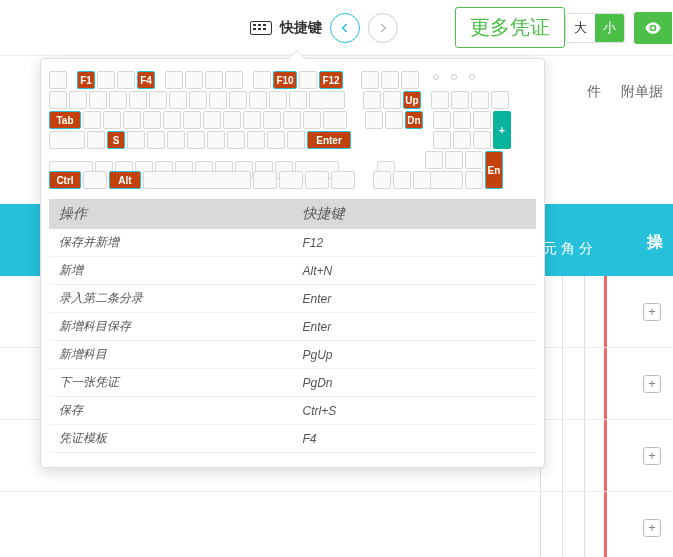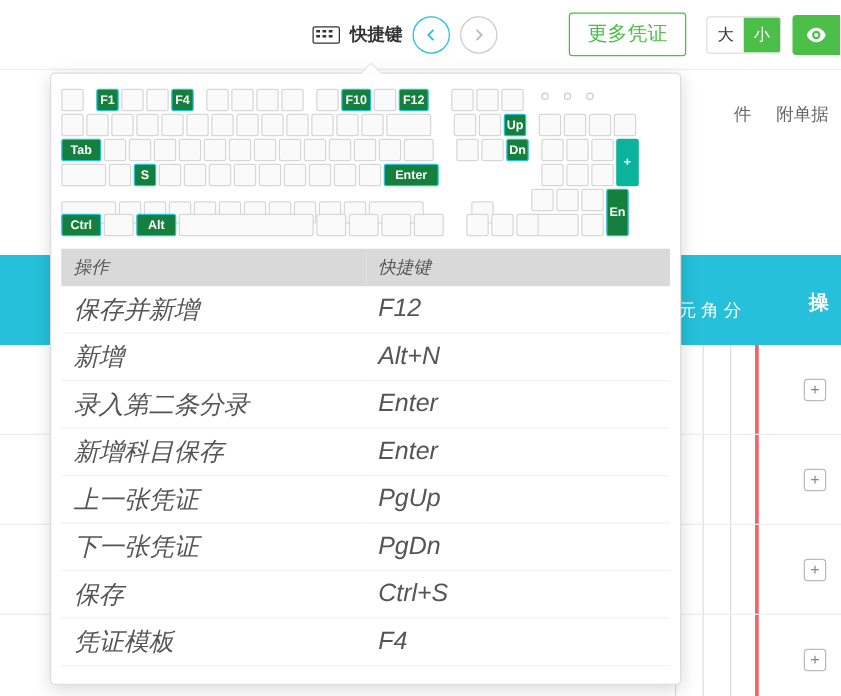--- a/index.html
+++ b/index.html
@@ -57,21 +57,21 @@
     display: flex; align-items: center; justify-content: center;
     background: #fff; cursor: pointer;
     color: #bbb; font-size: 16px;
   }
   .nav-btn.prev { border-color: #26c0da; color: #26c0da; }
   .more-btn {
     position: absolute; left: 455px;
     border: 1px solid #4bbf47;
     background: #fff; color: #4bbf47;
     padding: 6px 14px; border-radius: 3px;
-    font-size: 16px; cursor: pointer;
+    font-size: 20px; cursor: pointer;
   }
   .size-toggle {
     position: absolute; left: 565px;
     display: flex; border: 1px solid #ddd; border-radius: 3px; overflow: hidden;
   }
   .size-toggle span {
     padding: 5px 8px; font-size: 13px; cursor: pointer; background:#fff;
   }
   .size-toggle span.active { background: #4bbf47; color: #fff; }
   .eye-btn {
@@ -163,37 +163,37 @@
     color:#fff;
     display:flex; align-items:center; justify-content:center;
     flex-shrink:0;
   }
   .kw-s { width:18px; }
   .kw-m { width:24px; }
   .kw-l { width:32px; }
   .kw-xl { width:36px; }
   .kw-xxl { width:44px; }
   .kw-space { width:108px; }
-  .key.active { background:#15803d; border-color:#26c0da; }
+  .key.active { background:#c2410c; border-color:#26c0da; }
   .key.active-g { background:#09b39c; border-color:#09b39c; }
   .gap { width:6px; flex-shrink:0; }
   .gap-big { width:14px; flex-shrink:0; }
   .led-row { display:flex; gap:12px; margin-left:4px; margin-top:3px;}
   .led { width:6px; height:6px; border:1px solid #ccc; border-radius:50%; }
   .enter-tall { height:38px !important; width:18px; }
   .plus-tall { height:38px !important; width:18px; }
 
   
   .sc-table { width:100%; border-collapse:collapse;font-style:italic; }
   .sc-table th {
     text-align:left; background:#d9d9d9; padding:6px 10px;
     font-weight:normal; font-size:14px; color:#555;
   }
   .sc-table td {
-    padding:5px 10px; font-size:20px; color:#555;
+    padding:5px 10px; font-size:12px; color:#555;
     border-bottom:1px solid #f2f2f2;
   }
   .sc-table td:first-child, .sc-table th:first-child { width:50%; }
 </style>
 </head>
 <body>
 
 <div class="topbar">
   <div class="center-group">
     <span class="kb-icon"></span>
@@ -426,21 +426,21 @@
         </tr>
         <tr>
           <td>录入第二条分录</td>
           <td>Enter</td>
         </tr>
         <tr>
           <td>新增科目保存</td>
           <td>Enter</td>
         </tr>
         <tr>
-          <td>上一张凭证</td>
+          <td>新增科目</td>
           <td>PgUp</td>
         </tr>
         <tr>
           <td>下一张凭证</td>
           <td>PgDn</td>
         </tr>
         <tr>
           <td>保存</td>
           <td>Ctrl+S</td>
         </tr>

